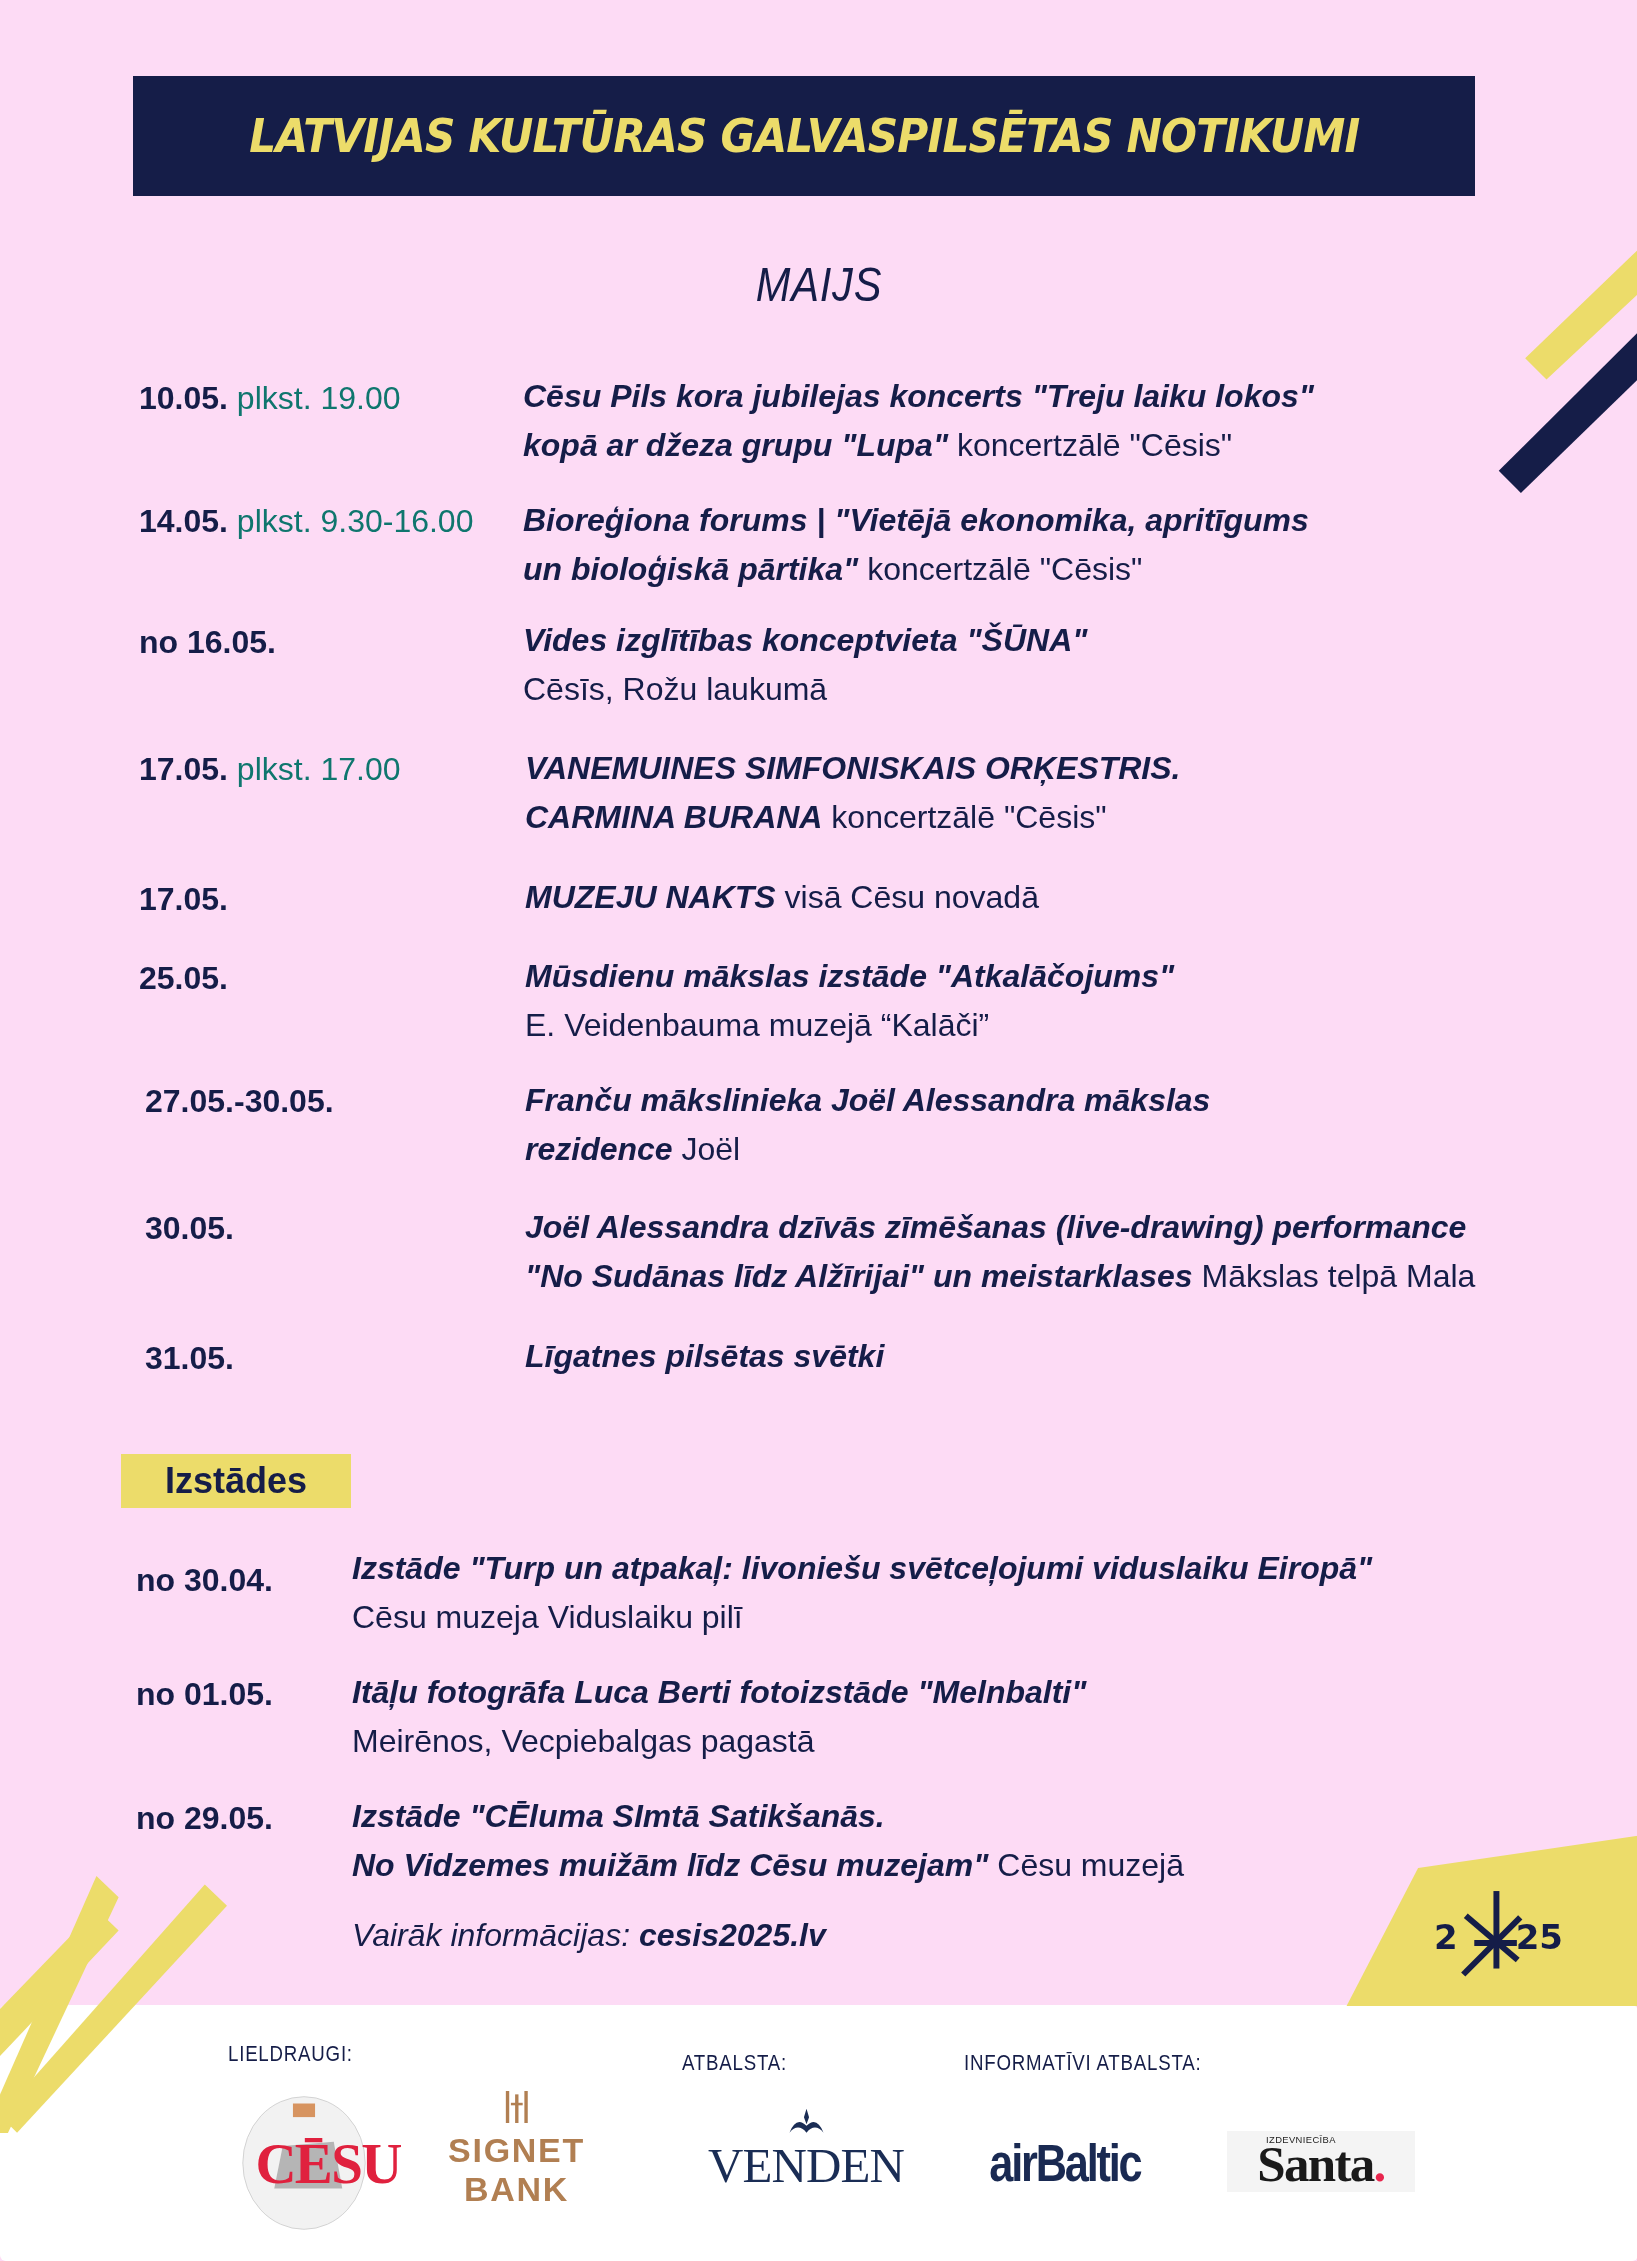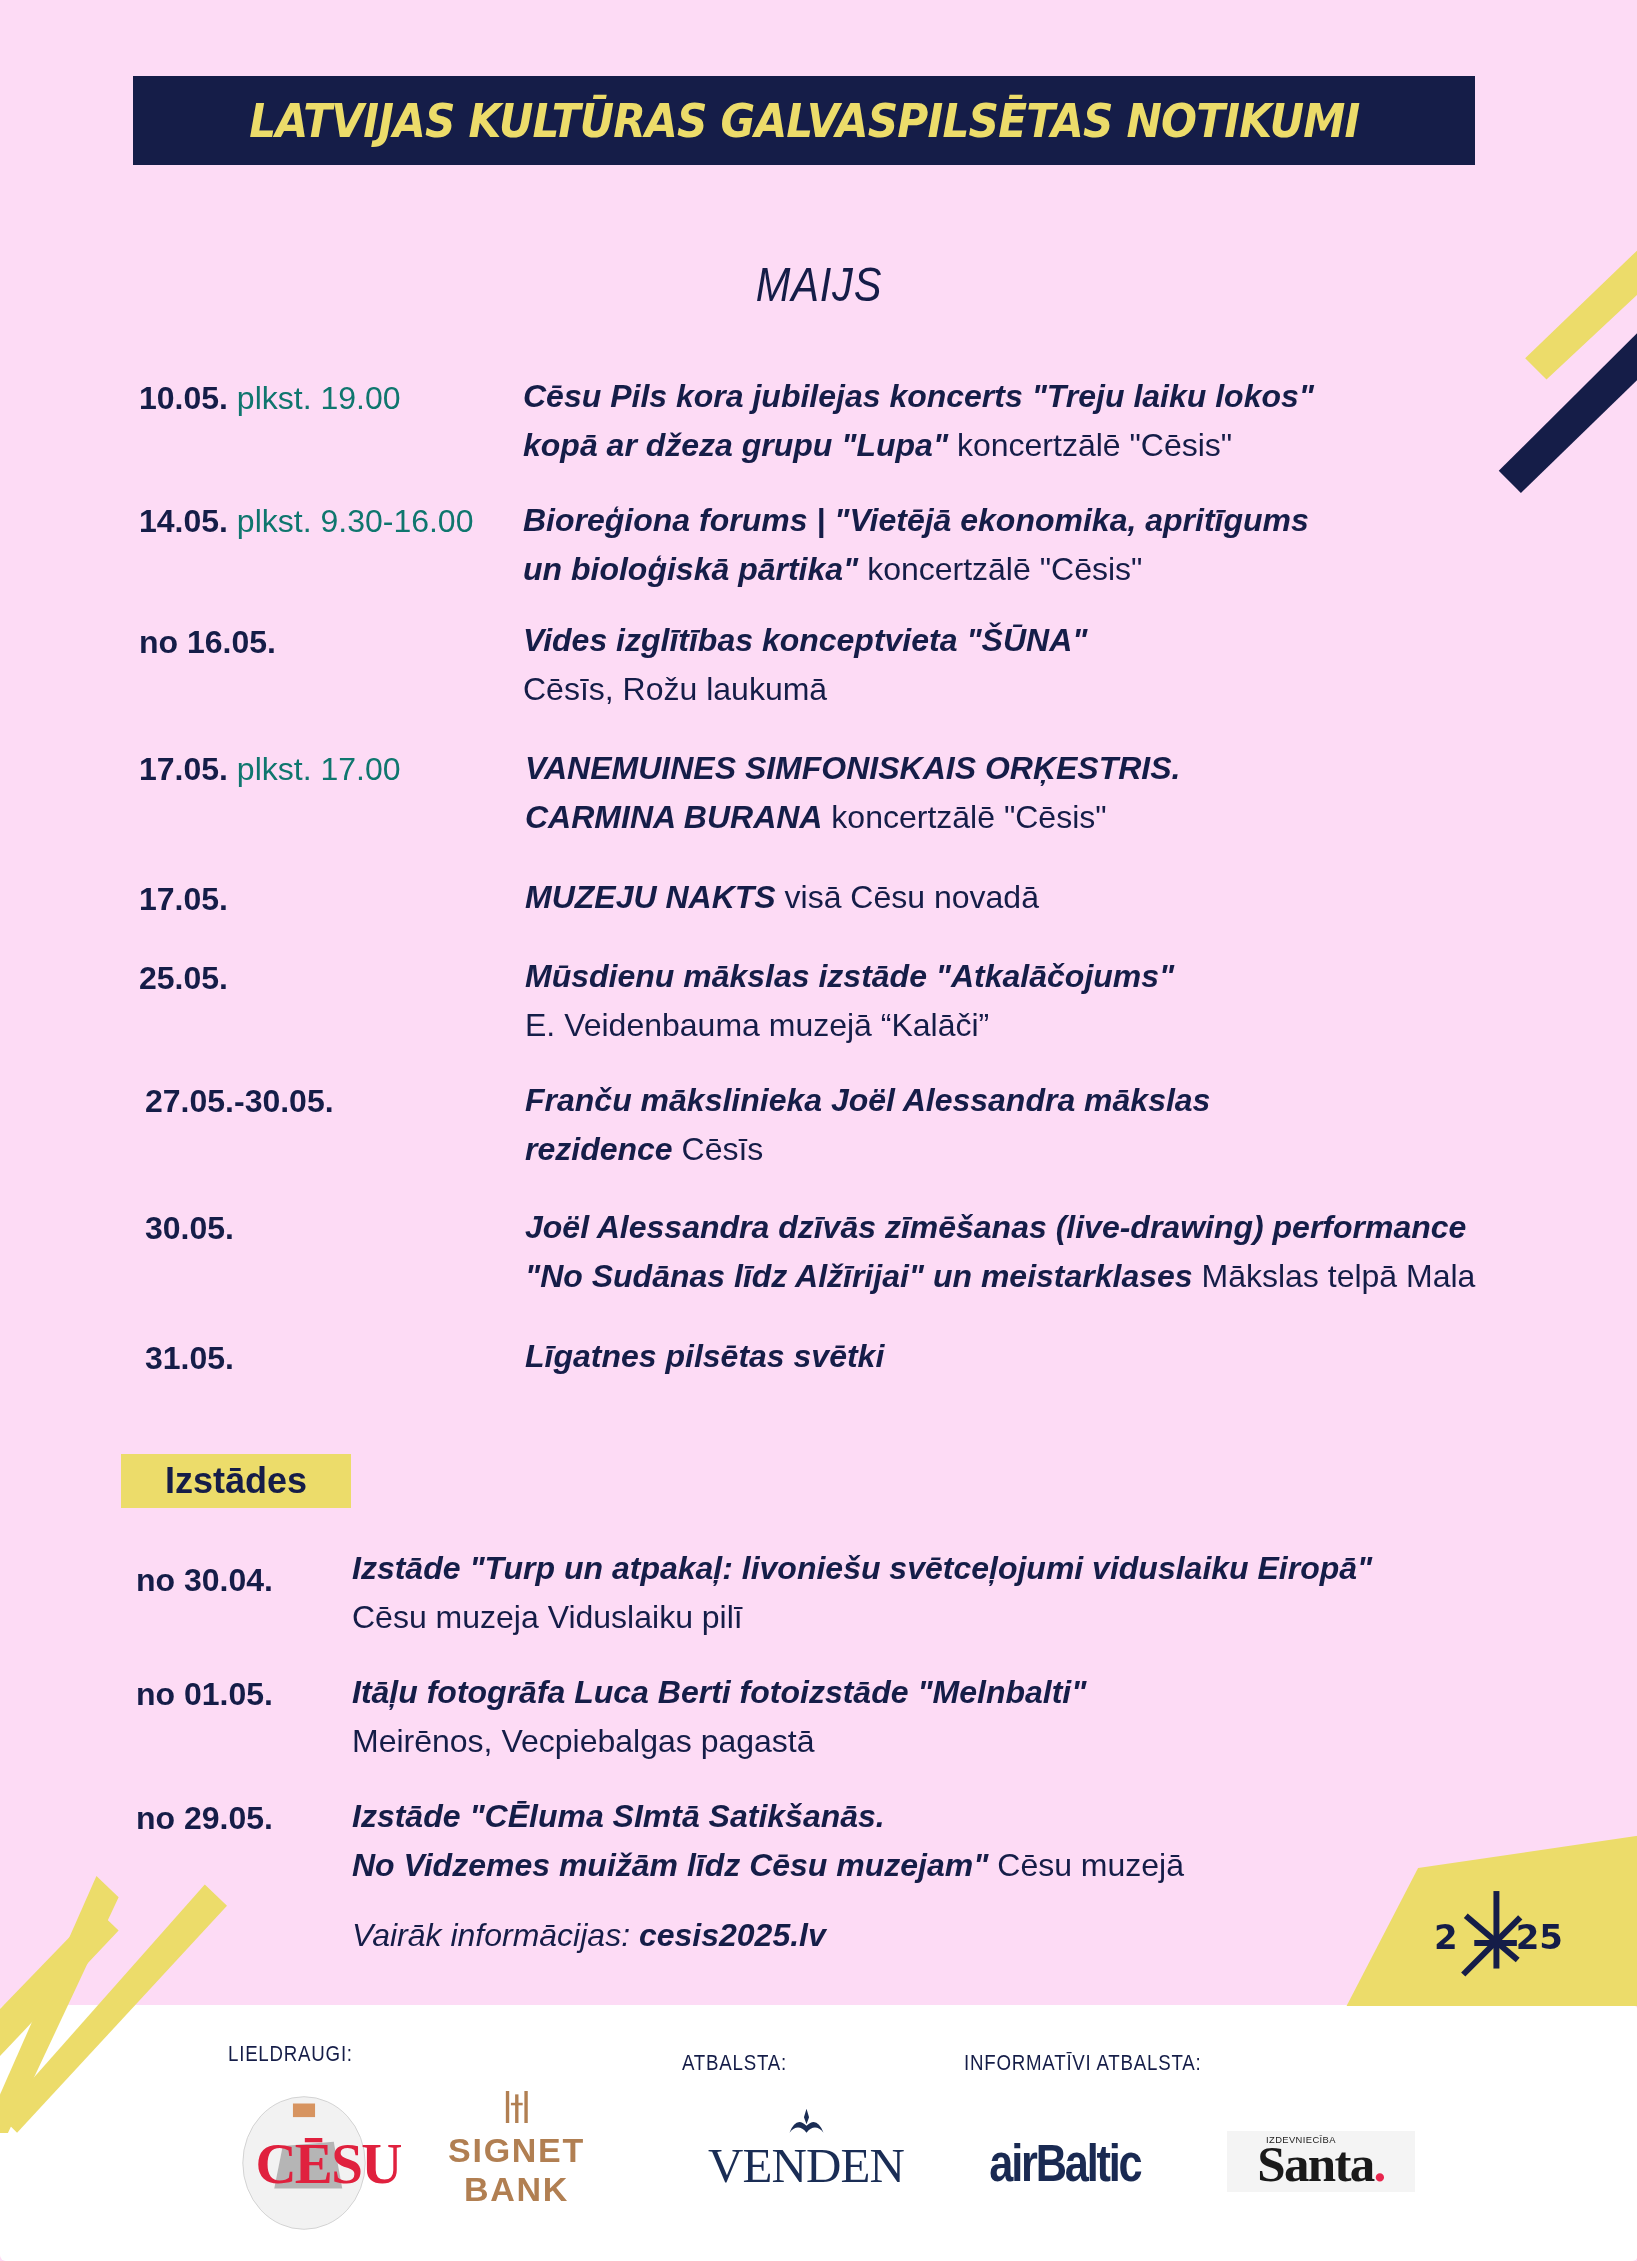--- a/index.html
+++ b/index.html
@@ -3,21 +3,21 @@
 <meta charset="utf-8">
 <style>
   html, body { margin:0; padding:0; }
   body {
     width:1638px; height:2261px; position:relative; overflow:hidden;
     background:#fddbf5;
     font-family:"Liberation Sans", sans-serif;
     color:#151d48;
   }
   .title-bar {
-    position:absolute; left:133px; top:76px; width:1342px; height:89px;
+    position:absolute; left:133px; top:76px; width:1342px; height:120px;
     background:#151d48; display:flex; align-items:center; justify-content:center;
   }
   .title-text {
     color:#ecdc6a; font-family:"DejaVu Sans", sans-serif; font-weight:bold; font-style:italic;
     font-size:46px; letter-spacing:-0.9px; transform:scaleX(0.92); white-space:nowrap;
   }
   .month {
     position:absolute; left:0; width:1638px; top:256px; text-align:center;
     font-size:49px; font-style:italic; font-weight:normal; letter-spacing:0.9px;
     transform:scaleX(0.85);
@@ -87,21 +87,21 @@
 
   <div class="date" style="left:139px;top:960px"><b>25.05.</b></div>
   <div class="desc" style="left:525px;top:952px">
     <div><b>Mūsdienu mākslas izstāde "Atkalāčojums"</b></div>
     <div><span class="light">E. Veidenbauma muzejā “Kalāči”</span></div>
   </div>
 
   <div class="date" style="left:145px;top:1083px"><b>27.05.-30.05.</b></div>
   <div class="desc" style="left:525px;top:1076px">
     <div><b>Franču mākslinieka Joël Alessandra mākslas</b></div>
-    <div><b>rezidence</b><span class="light"> Cēsīs</span></div>
+    <div><b>rezidence</b><span class="light"> Joël</span></div>
   </div>
 
   <div class="date" style="left:145px;top:1210px"><b>30.05.</b></div>
   <div class="desc" style="left:525px;top:1203px">
     <div><b>Joël Alessandra dzīvās zīmēšanas (live-drawing) performance</b></div>
     <div><b>"No Sudānas līdz Alžīrijai" un meistarklases</b><span class="light"> Mākslas telpā Mala</span></div>
   </div>
 
   <div class="date" style="left:145px;top:1340px"><b>31.05.</b></div>
   <div class="desc" style="left:525px;top:1332px">

